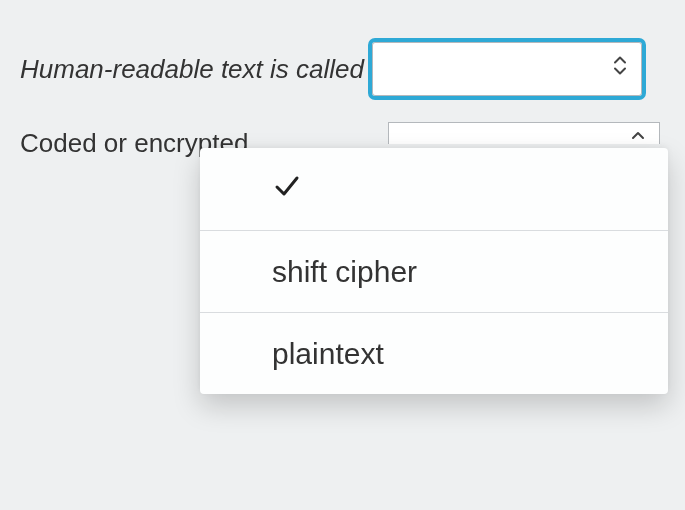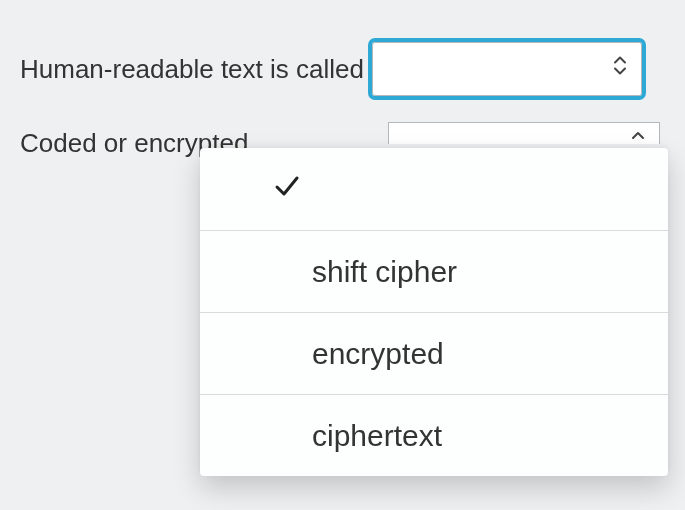--- a/index.html
+++ b/index.html
@@ -14,21 +14,21 @@
     position: relative;
   }
 
   .row {
     position: absolute;
     left: 20px;
     display: flex;
     align-items: center;
     font-size: 26px;
   }
-  .row1 { top: 42px; }
+  .row1 { top: 42px; font-style: italic; }
   .row2 { top: 128px; text-align: right; }
 
   .label {
     white-space: nowrap;
   }
 
   .select {
     margin-left: 8px;
     background: #fff;
     border: 1px solid #b4b8bc;
@@ -75,21 +75,21 @@
     box-shadow: 0 12px 28px rgba(0,0,0,0.18), 0 -2px 6px rgba(0,0,0,0.05);
     border-radius: 4px;
     overflow: hidden;
   }
   .option {
     height: 82px;
     display: flex;
     align-items: center;
     font-size: 30px;
     color: #333;
-    padding-left: 112px;
+    padding-left: 72px;
     border-top: 1px solid #d9dcdf;
     position: relative;
     box-sizing: border-box;
   }
   .option:first-child {
     border-top: none;
     padding-left: 0;
   }
   .option .check {
     position: absolute;
@@ -143,18 +143,15 @@
       <svg class="checkmark" viewBox="0 0 30 30">
         <path d="M5 16 L12 23 L25 7" fill="none" stroke="#222" stroke-width="3" stroke-linecap="round" stroke-linejoin="round"></path>
       </svg>
     </span>
     <span></span>
   </div>
   <div class="option">
     <span>shift cipher</span>
   </div>
   <div class="option">
-    <span>encrypted</span>
-  </div>
-  <div class="option">
-    <span>ciphertext</span>
+    <span>plaintext</span>
   </div>
 </div>
 
 </body></html>

